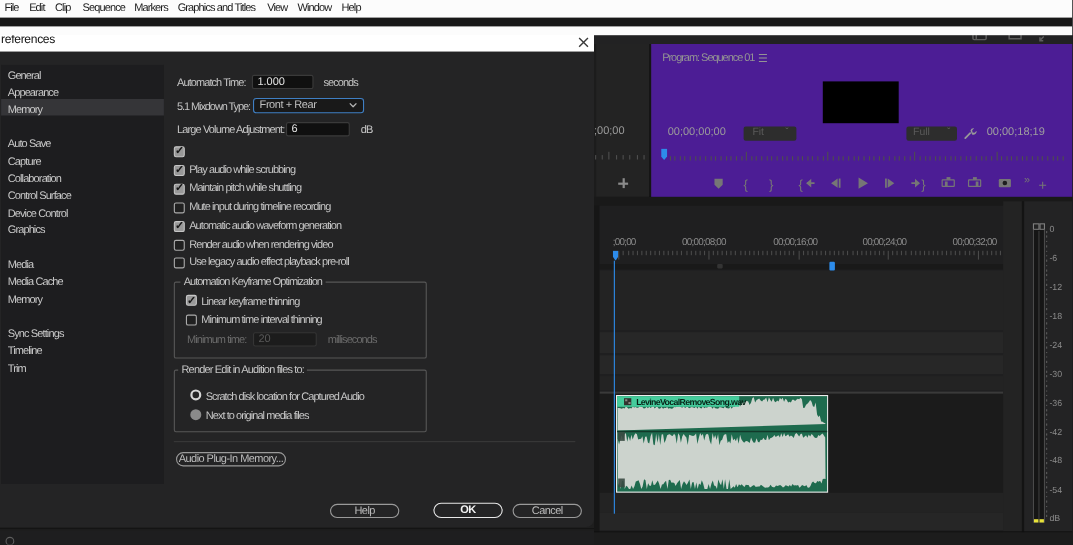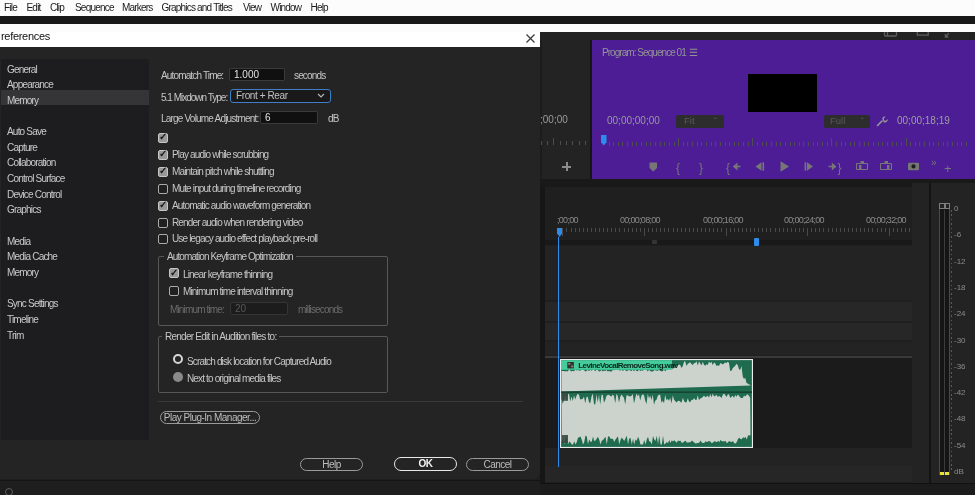--- a/index.html
+++ b/index.html
@@ -528,21 +528,21 @@
   <div class="lbl dis" style="left:178px;top:257px">Minimum time:</div>
   <div class="inp" style="left:238px;top:255px;width:58px;height:13px;line-height:12px;color:#585858;background:#1c1c1c;border-color:#353535">20</div>
   <div class="lbl dis" style="left:306px;top:257px">milliseconds</div>
   <div class="grp" style="left:166px;top:289px;width:230px;height:57px"></div>
   <div class="abs" style="left:170px;top:283.5px;background:#242425;padding:0 3px;font-size:10px;letter-spacing:-0.75px;color:#c6c6c6;white-space:nowrap">Render Edit in Audition files to:</div>
   <div class="abs" style="left:180.5px;top:306.5px;width:10px;height:10px;border-radius:50%;border:2px solid #d6d6d6;background:#242425"></div>
   <div class="lbl" style="left:195px;top:309px">Scratch disk location for Captured Audio</div>
   <div class="abs" style="left:181px;top:324.5px;width:10px;height:10px;border-radius:50%;background:#8a8a8a"></div>
   <div class="lbl" style="left:195px;top:326px">Next to original media files</div>
   <div class="abs" style="left:166px;top:353.5px;width:365px;height:1px;background:#3a3a3a"></div>
-  <div class="btn" style="left:168px;top:364px;width:100px;height:13px;line-height:11.5px">Play Plug-In Manager...</div>
+  <div class="btn" style="left:168px;top:364px;width:100px;height:13px;line-height:11.5px">Audio Plug-In Memory...</div>
   <div class="btn" style="left:308px;top:410.5px;width:63px;height:13px;line-height:11.5px">Help</div>
   <div class="btn" style="left:402px;top:409.5px;width:63px;height:14px;line-height:12px;border:1.5px solid #e8e8e8;color:#f2f2f2;font-weight:bold">OK</div>
   <div class="btn" style="left:474px;top:410.5px;width:63px;height:13px;line-height:11.5px">Cancel</div>
 </div>
 
 <div class="abs" id="menubar">
   <span style="left:4px">File</span>
       <span style="left:26.5px">Edit</span>
       <span style="left:50px">Clip</span>
   <span style="left:75px">Sequence</span>

